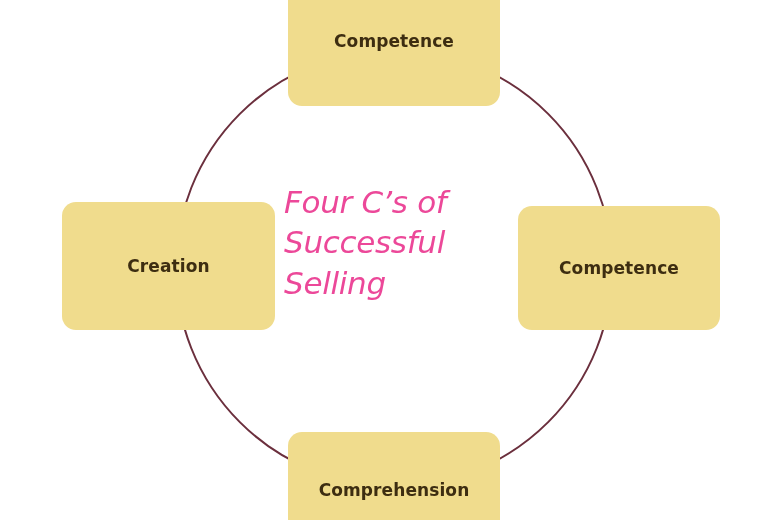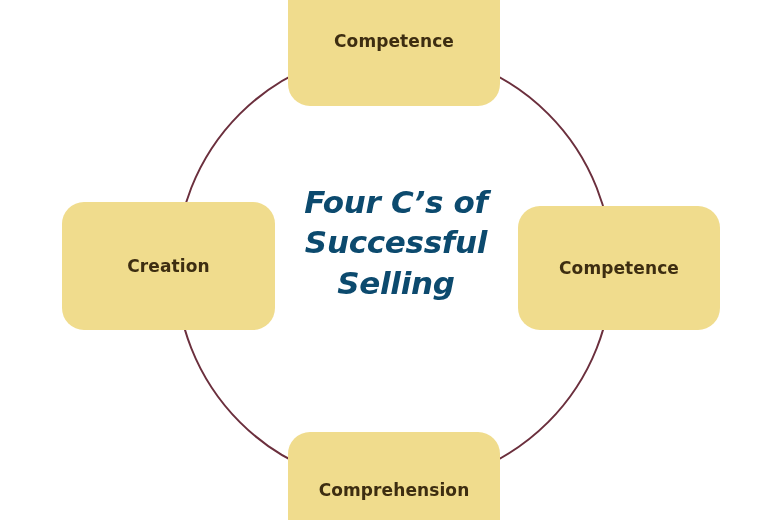--- a/index.html
+++ b/index.html
@@ -30,36 +30,36 @@
     width: 780px;
     height: 520px;
   }
 
   
   #center-title {
     position: absolute;
     left: 284px;
     top: 182px;
     width: 224px;
-    text-align: center;
+    text-align: left;
     font-family: "DejaVu Sans", sans-serif;
-    font-weight: bold;
+    font-weight: normal;
     font-style: italic;
     font-size: 31px;
     line-height: 1.30;
     letter-spacing: -0.3px;
-    color: #0c4a6e;
+    color: #ec4899;
     white-space: pre-line;
   }
 
   
   .pillar-box {
     position: absolute;
     background: #f0dc8d;
-    border-radius: 22px;
+    border-radius: 14px;
     display: flex;
     align-items: center;
     justify-content: center;
     box-sizing: border-box;
   }
   .pillar-label {
     font-family: "DejaVu Sans", sans-serif;
     font-weight: bold;
     font-size: 17px;
     letter-spacing: 0.1px;

